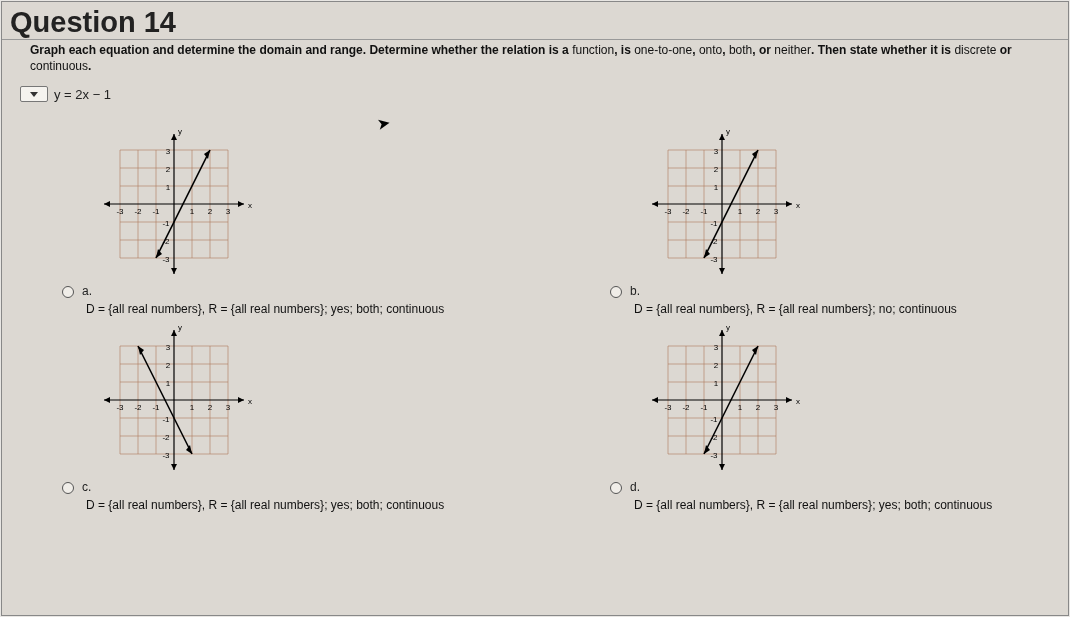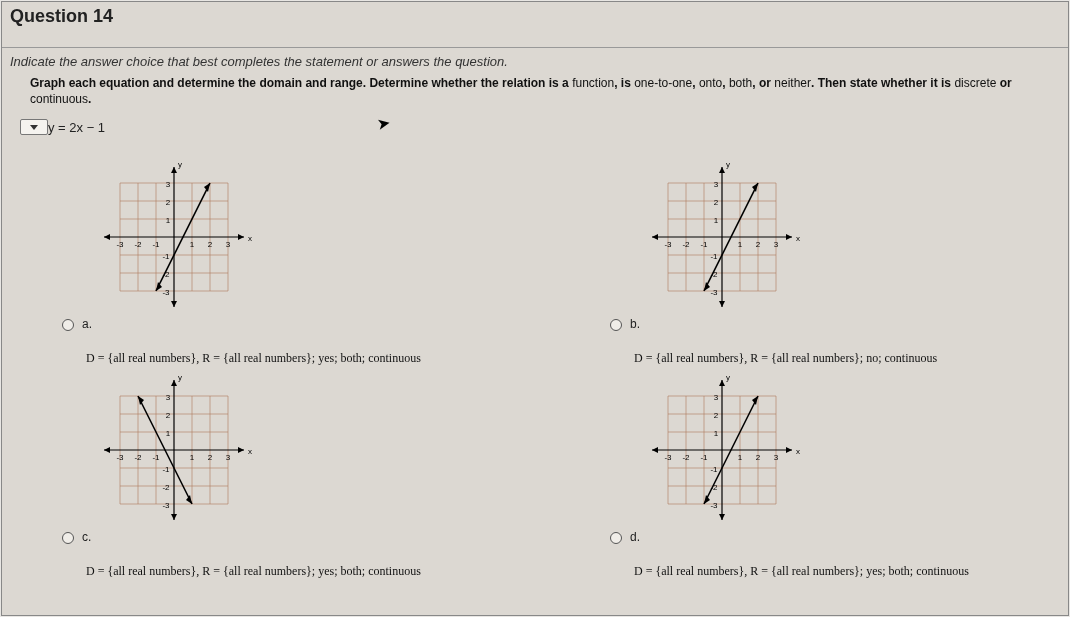--- a/index.html
+++ b/index.html
@@ -11,43 +11,44 @@
       overflow: hidden;
     }
     .question-panel {
       background: #dcd8d2;
       border: 1px solid #888;
       margin: 1px;
       height: 615px;
       position: relative;
     }
     .question-header {
-      font-size: 18px;
+      font-size: 29px;
       font-weight: bold;
       color: #222;
-      padding: 4px 8px 20px 8px;
+      padding: 4px 8px 0 8px;
       border-bottom: 1px solid #999;
     }
     .instruction {
       font-style: italic;
       color: #333;
       font-size: 13px;
       padding: 6px 8px 4px 8px;
     }
     .directions {
       font-size: 12px;
       color: #111;
       padding: 2px 8px 2px 28px;
       line-height: 1.35;
     }
     .directions .bold { font-weight: bold; margin-top: 32px; }
     .directions .ital { }
     .equation-row {
       display: flex;
       align-items: center;
+      gap: 6px;
       padding: 10px 8px 4px 18px;
     }
     .bookmark-select {
       width: 28px;
       height: 16px;
       border: 1px solid #777;
       background: #f5f3ef;
       font-size: 10px;
       display: inline-flex;
       align-items: center;
@@ -95,43 +96,41 @@
     }
     .choice-letter {
       font-size: 12px;
       color: #222;
       margin-bottom: 2px;
     }
     .choice-caption {
       font-size: 12px;
       color: #111;
       padding-left: 24px;
-      margin-top: 18px;
-      font-family: Liberation Serif, serif;
+      margin-top: 2px;
     }
     .graph {
       margin-left: 22px;
     }
     .cursor {
       position: absolute;
       left: 375px;
       top: 112px;
       font-size: 16px;
       color: #000;
       transform: rotate(-10deg);
     }
   </style>
 </head>
 <body>
 
 <div class="question-panel">
 
   <div class="question-header">Question 14</div>
 
-  <div class="instruction">Indicate the answer choice that best completes the statement or answers the question.</div>
 
   <div class="directions">
     <span class="bold">Graph each equation and determine the domain and range. Determine whether the relation is a </span><span class="ital">function</span><span class="bold">, is </span><span class="ital">one-to-one</span><span class="bold">, </span><span class="ital">onto</span><span class="bold">, </span><span class="ital">both</span><span class="bold">, or </span><span class="ital">neither</span><span class="bold">. Then state whether it is </span><span class="ital">discrete</span><span class="bold"> or </span><span class="ital">continuous</span><span class="bold">.</span>
   </div>
 
   <div class="equation-row">
     <div class="bookmark-select"></div>
     <div class="equation">y = 2x − 1</div>
   </div>
 

